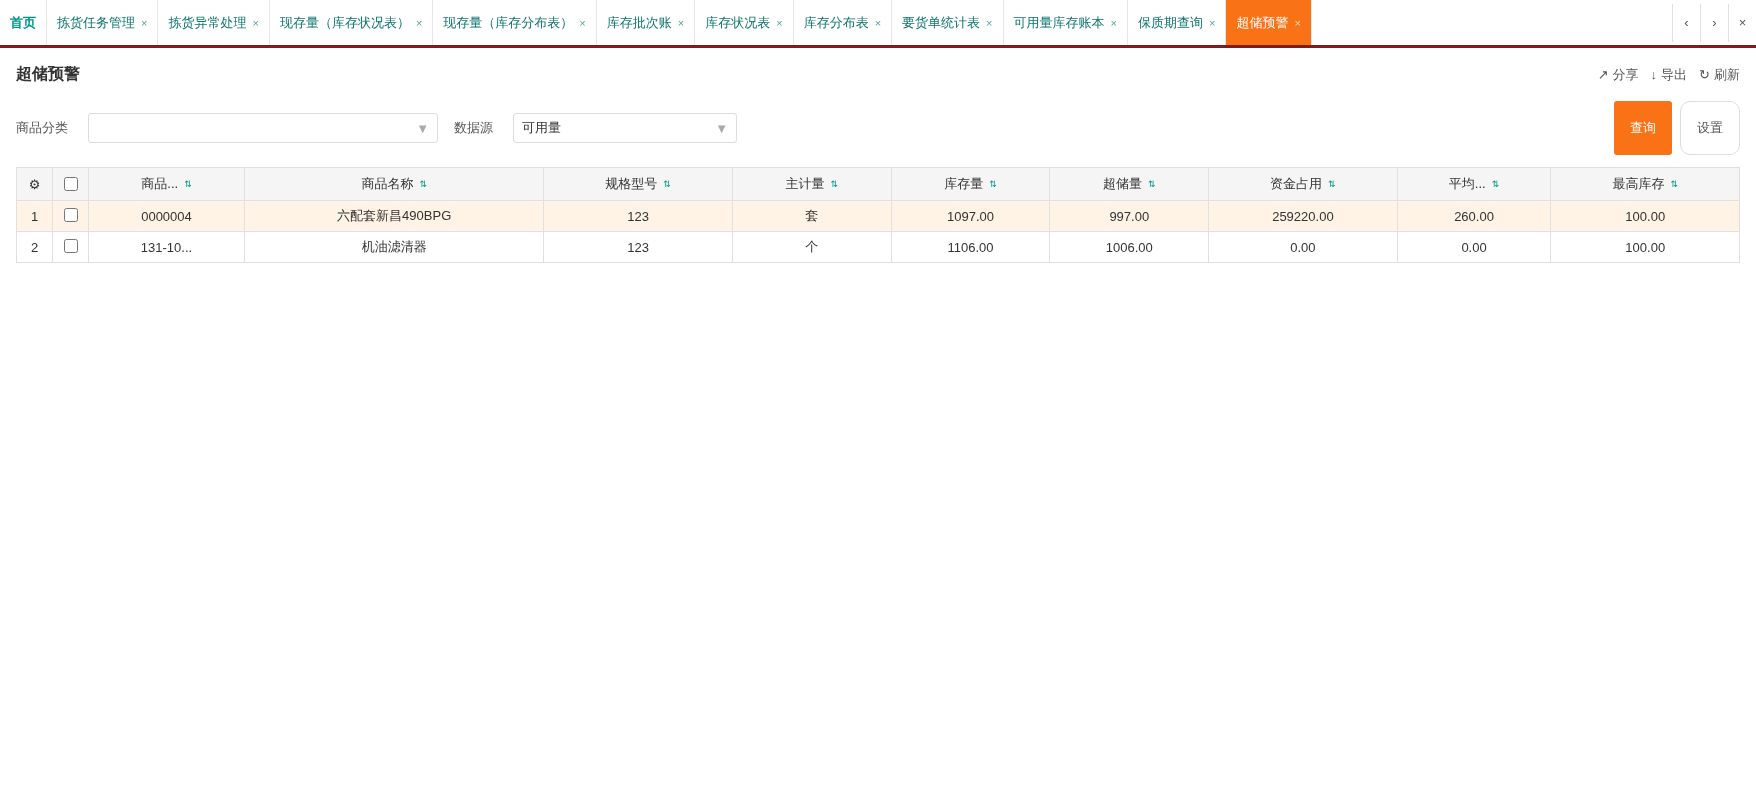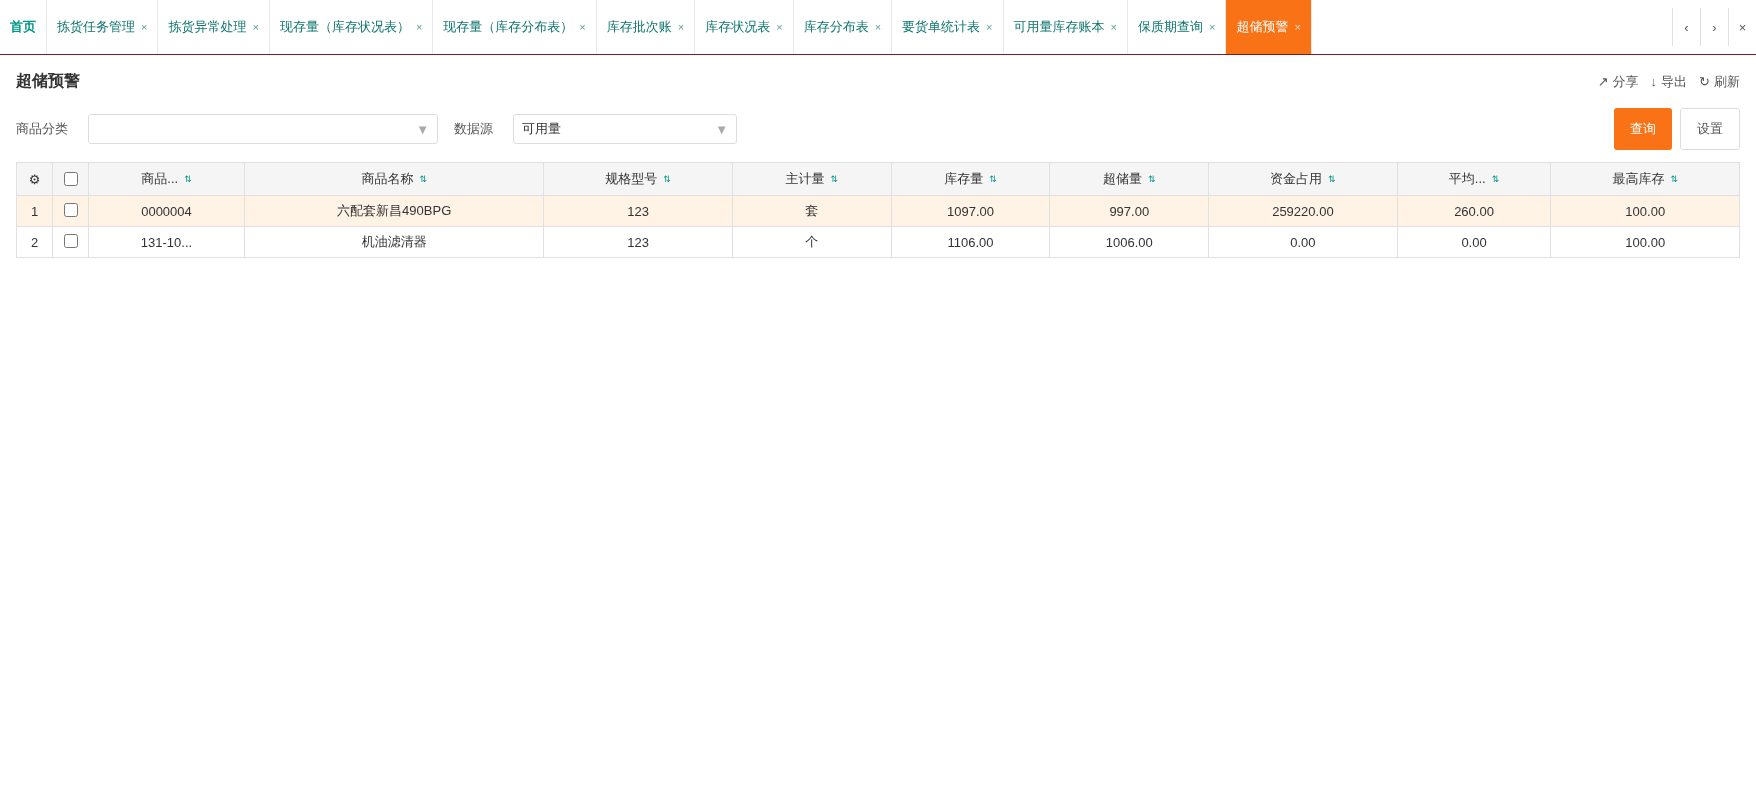--- a/index.html
+++ b/index.html
@@ -3,22 +3,22 @@
   <meta charset="utf-8">
   <style>
     * { box-sizing: border-box; margin: 0; padding: 0; }
     body { font-family: 'Microsoft YaHei', Arial, sans-serif; font-size: 13px; background: #f5f5f5; color: #333; }
 
     
     .topbar {
       display: flex;
       align-items: center;
       background: #fff;
-      border-bottom: 1px solid #7f1d1d;
-      height: 55px;
+      border-bottom: 3px solid #7f1d1d;
+      height: 48px;
       overflow: hidden;
     }
     .topbar-item {
       display: flex;
       align-items: center;
       padding: 0 10px;
       height: 100%;
       white-space: nowrap;
       cursor: pointer;
       font-size: 13px;
@@ -125,29 +125,29 @@
     .filter-actions {
       margin-left: auto;
       display: flex;
       gap: 8px;
     }
     .btn-query {
       background: #f97316;
       color: #fff;
       border: none;
       border-radius: 3px;
-      padding: 12px 16px;
+      padding: 18px 16px;
       cursor: pointer;
       font-size: 13px;
     }
     .btn-settings {
       background: #fff;
       color: #555;
       border: 1px solid #ddd;
-      border-radius: 3px;
+      border-radius: 10px;
       padding: 5px 16px;
       cursor: pointer;
       font-size: 13px;
     }
 
     
     .data-table {
       width: 100%;
       border-collapse: collapse;
       font-size: 13px;

